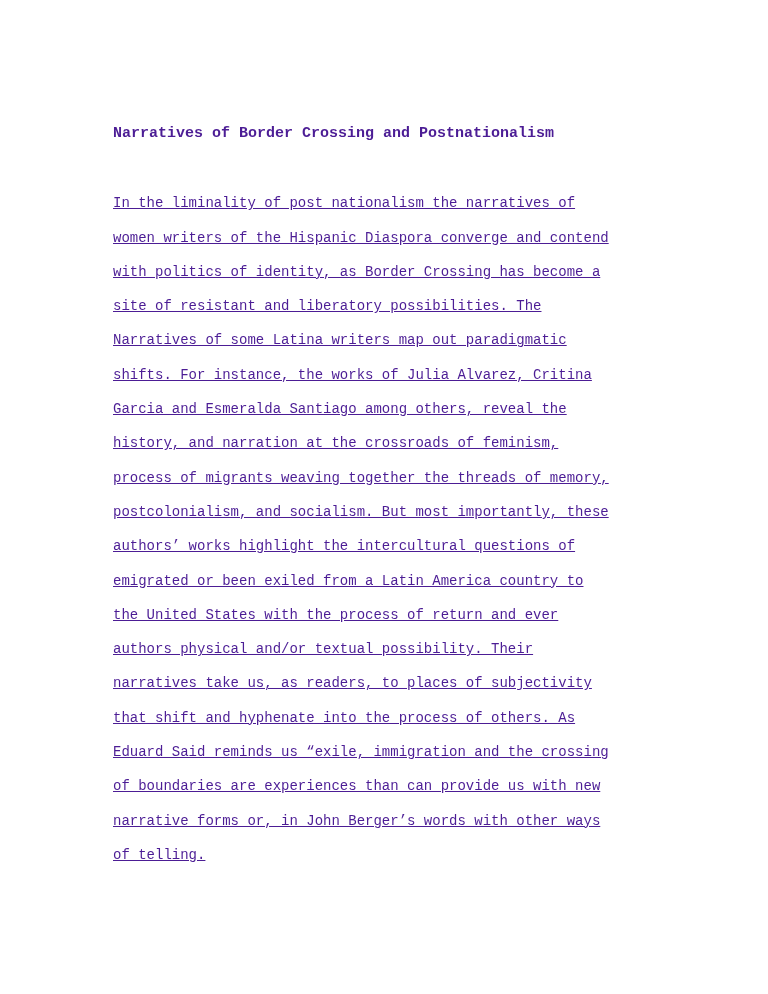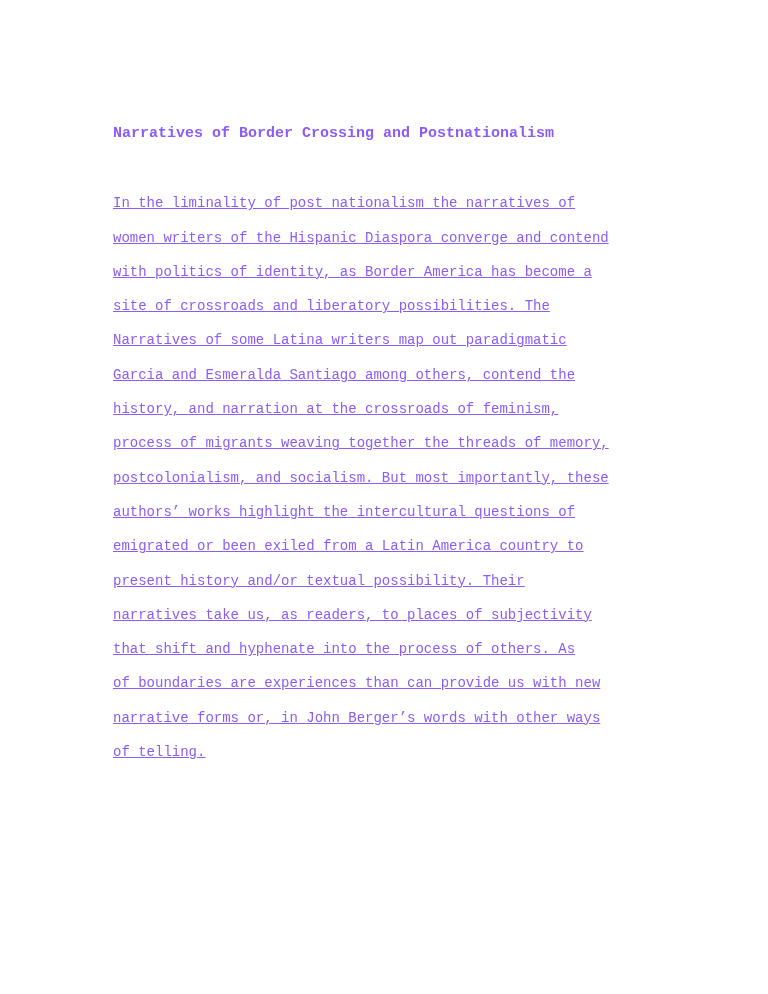--- a/index.html
+++ b/index.html
@@ -8,21 +8,21 @@
     background: #ffffff;
   }
   .page {
     position: relative;
     width: 768px;
     height: 872px;
     background: #ffffff;
     box-sizing: border-box;
     padding: 117px 90px 0 113px;
     font-family: "Liberation Mono", "DejaVu Sans Mono", monospace;
-    color: #8b5cf6;
+    color: #4c1d95;
     overflow: hidden;
   }
   .doc-title {
     margin: 0 0 35px 0;
     font-size: 15px;
     font-weight: bold;
     line-height: 34.3px;
     letter-spacing: 0px;
     white-space: pre;
   }
@@ -37,29 +37,32 @@
   }
 </style>
 </head>
 <body>
 
 <div class="page">
   <h1 class="doc-title">Narratives of Border Crossing and Postnationalism</h1>
   <div class="paragraph">
       <div class="line">In the liminality of post nationalism the narratives of</div>
       <div class="line">women writers of the Hispanic Diaspora converge and contend</div>
-      <div class="line">with politics of identity, as Border America has become a</div>
-      <div class="line">site of crossroads and liberatory possibilities. The</div>
+      <div class="line">with politics of identity, as Border Crossing has become a</div>
+      <div class="line">site of resistant and liberatory possibilities. The</div>
       <div class="line">Narratives of some Latina writers map out paradigmatic</div>
-      <div class="line">Garcia and Esmeralda Santiago among others, contend the</div>
+      <div class="line">shifts. For instance, the works of Julia Alvarez, Critina</div>
+      <div class="line">Garcia and Esmeralda Santiago among others, reveal the</div>
       <div class="line">history, and narration at the crossroads of feminism,</div>
       <div class="line">process of migrants weaving together the threads of memory,</div>
       <div class="line">postcolonialism, and socialism. But most importantly, these</div>
       <div class="line">authors’ works highlight the intercultural questions of</div>
       <div class="line">emigrated or been exiled from a Latin America country to</div>
-      <div class="line">present history and/or textual possibility. Their</div>
+      <div class="line">the United States with the process of return and ever</div>
+      <div class="line">authors physical and/or textual possibility. Their</div>
       <div class="line">narratives take us, as readers, to places of subjectivity</div>
       <div class="line">that shift and hyphenate into the process of others. As</div>
+      <div class="line">Eduard Said reminds us “exile, immigration and the crossing</div>
       <div class="line">of boundaries are experiences than can provide us with new</div>
       <div class="line">narrative forms or, in John Berger’s words with other ways</div>
       <div class="line">of telling.</div>
     </div>
 </div>
 
 </body></html>

